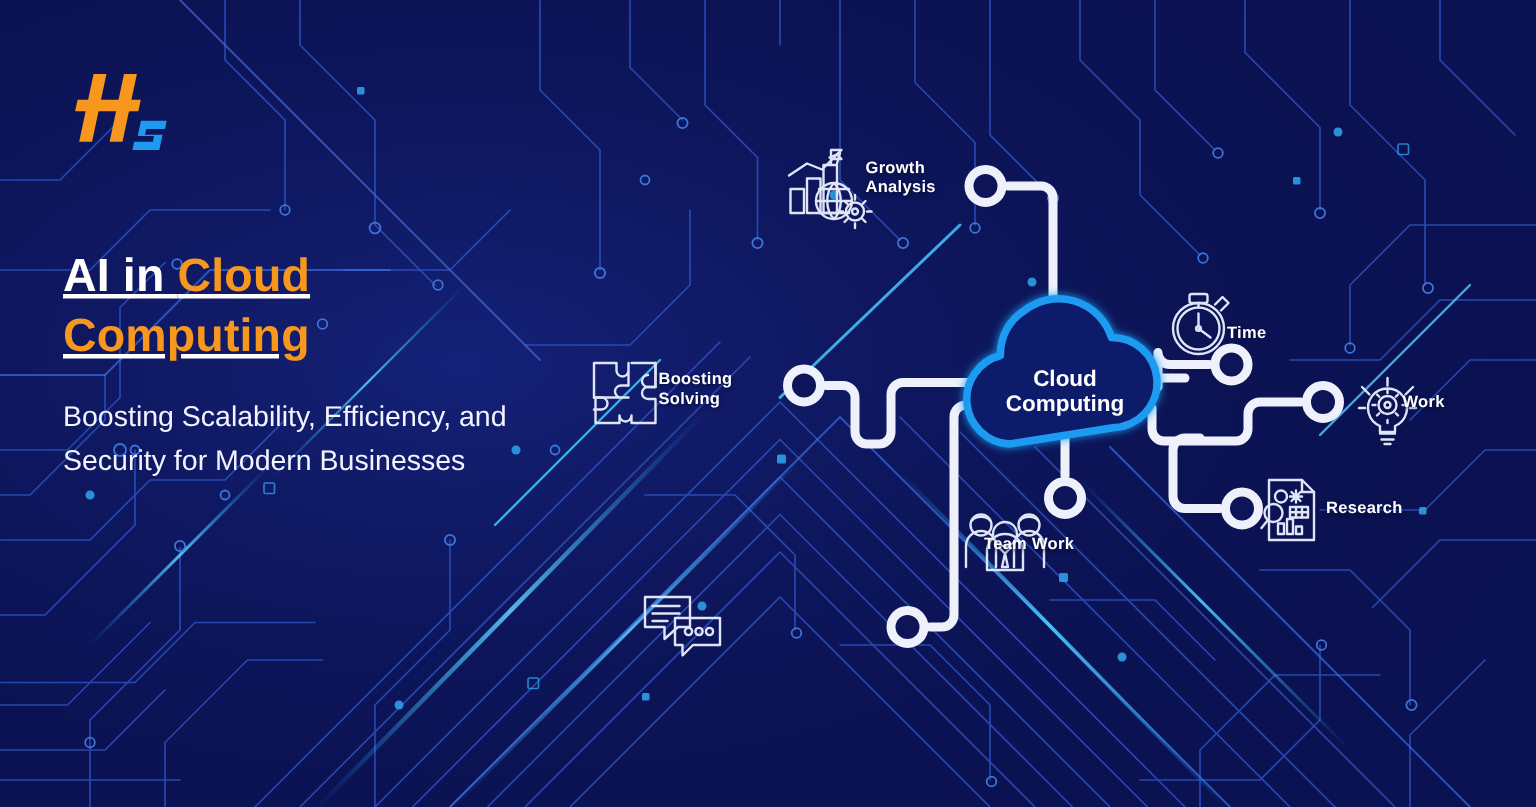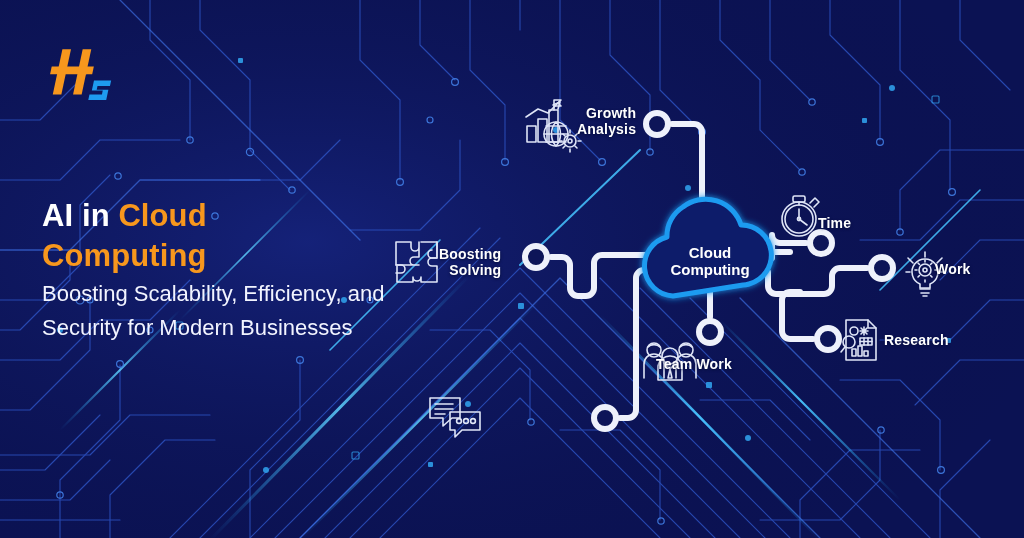--- a/index.html
+++ b/index.html
@@ -20,49 +20,49 @@
   #bg-circuit, #fx-layer, #diagram { position:absolute; left:0; top:0; width:1024px; height:538px; }
   #bg-circuit { opacity:1; }
 
   
   #left-panel {
     position:absolute; left:42px; top:46px; width:380px;
   }
   #logo { width:78px; height:58px; display:block; }
 
   #headline {
-    margin-top:92px;
+    margin-top:60px;
     font-size:31px;
     font-weight:bold;
     line-height:1.28;
     color:#ffffff;
     letter-spacing:.1px;
+    text-decoration:underline;
   }
   #headline .accent { color:#f7971d; }
 
   #subhead {
-    margin-top:2px;
-    font-size:22px;
+    margin-top:22px;
+    font-size:19px;
     line-height:1.52;
     color:#f2f4ff;
     font-weight:400;
     max-width:345px;
   }
 
   
   .node-label {
     position:absolute;
     color:#ffffff;
     font-weight:bold;
-    font-size:14px;
+    font-size:11px;
     line-height:1.14;
     letter-spacing:.2px;
     white-space:pre-line;
     text-shadow:0 1px 3px rgba(4,10,50,.85);
-    text-align:right;
   }
   .cloud-label {
     position:absolute;
     color:#ffffff;
     font-weight:bold;
     font-size:15px;
     line-height:1.16;
     text-align:center;
     white-space:pre-line;
   }

